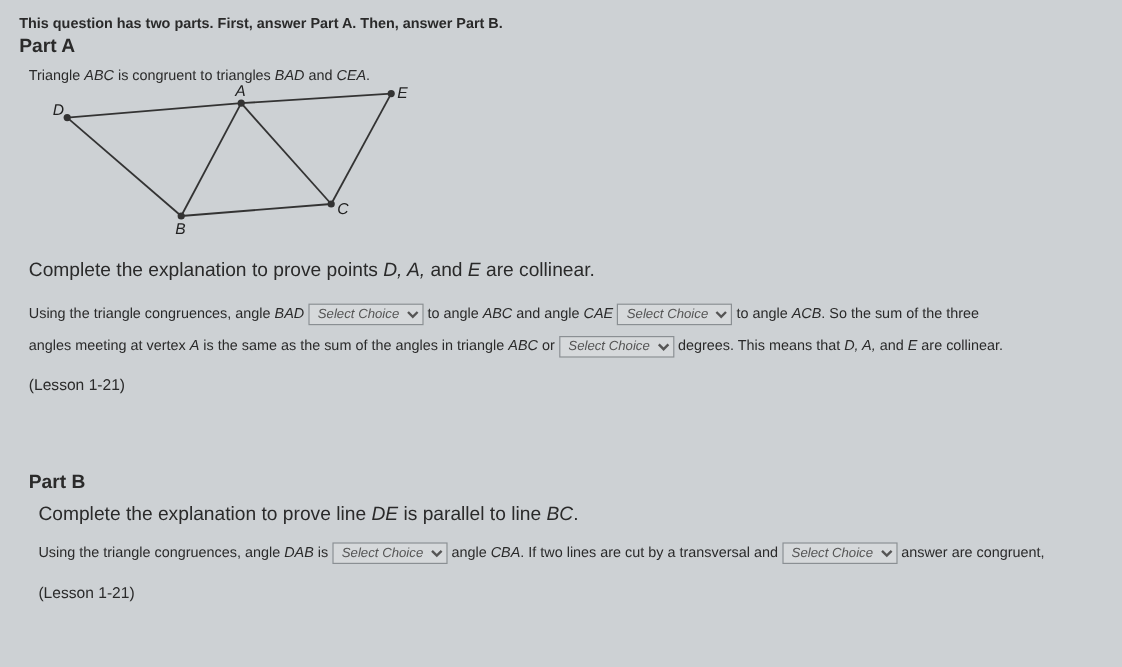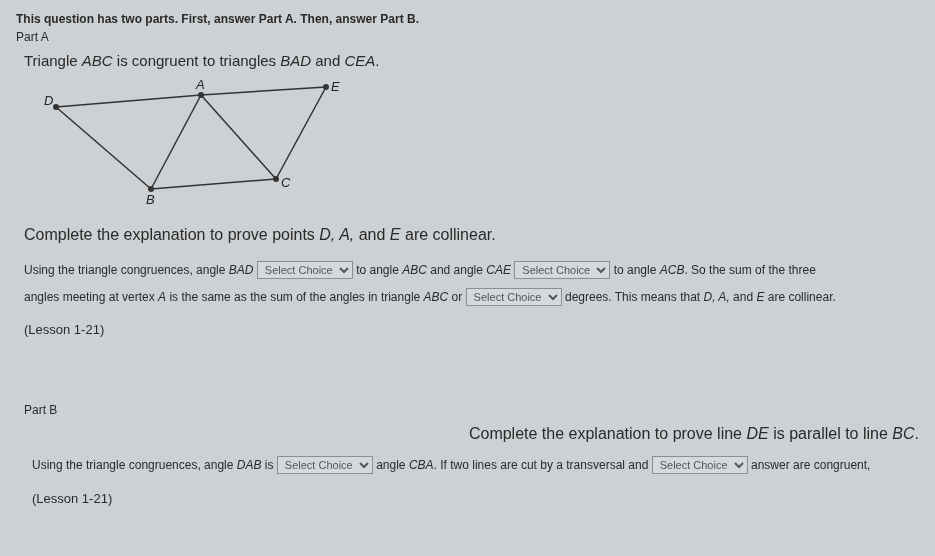--- a/index.html
+++ b/index.html
@@ -12,27 +12,26 @@
       font-size: 12px;
       color: #2a2a2a;
       overflow: hidden;
     }
     .question-intro {
       font-weight: bold;
       font-size: 12px;
       margin-bottom: 4px;
     }
     .part-label {
-      font-weight: normal;
-      font-size: 12px;
+      font-weight: bold;
+      font-size: 16px;
       margin-bottom: 8px;
     }
     .prompt-line {
-      font-size: 15px;
-      margin-bottom: 10px;
+      font-size: 12px;
       padding-left: 8px;
     }
     .italic { font-style: italic; }
     .diagram-wrap {
       padding-left: 20px;
       margin-bottom: 14px;
     }
     .completion {
       font-size: 16px;
       margin-bottom: 14px;
@@ -44,20 +43,21 @@
       line-height: 2.1;
     }
     .explain-block .row { margin-bottom: 2px; }
     select.choice {
       background: #d6d9db;
       border: 1px solid #8a8f93;
       font-size: 11px;
       padding: 1px 3px;
       color: #555;
       font-family: Arial, sans-serif;
+      font-style: italic;
     }
     .lesson-ref {
       font-size: 13px;
       margin-top: 12px;
       padding-left: 8px;
     }
     .section-gap { height: 28px; }
   </style>
 </head>
 <body>
@@ -109,21 +109,21 @@
     <span> degrees. This means that </span><span class="italic">D, A,</span><span> and </span><span class="italic">E</span><span> are collinear.</span>
   </div>
 </div>
 
 <div class="lesson-ref">(Lesson 1-21)</div>
 
 <div class="section-gap"></div>
 
 <div class="part-label" style="padding-left:8px;margin-top:38px;">Part B</div>
 
-<div class="completion" style="margin-bottom:10px; padding-left:16px;text-align:right;">
+<div class="completion" style="margin-bottom:10px; padding-left:16px;">
   <span>Complete the explanation to prove line </span><span class="italic">DE</span><span> is parallel to line </span><span class="italic">BC</span><span>.</span>
 </div>
 
 <div class="explain-block" style="padding-left:16px;">
   <div class="row">
     <span>Using the triangle congruences, angle </span><span class="italic">DAB</span><span> is </span>
     <select class="choice"><option>Select Choice</option></select>
     <span> angle </span><span class="italic">CBA</span><span>. If two lines are cut by a transversal and </span>
     <select class="choice"><option>Select Choice</option></select>
     <span> answer are congruent,</span>

